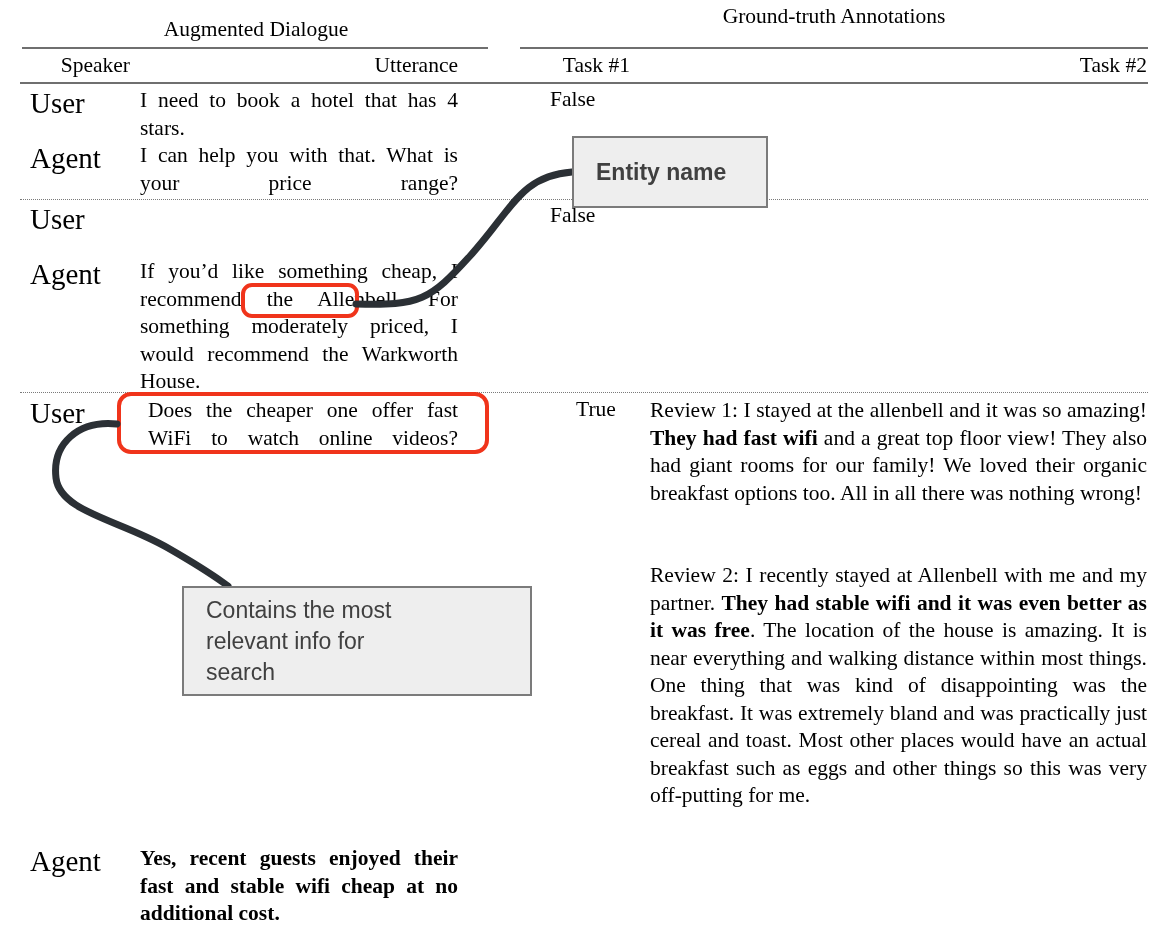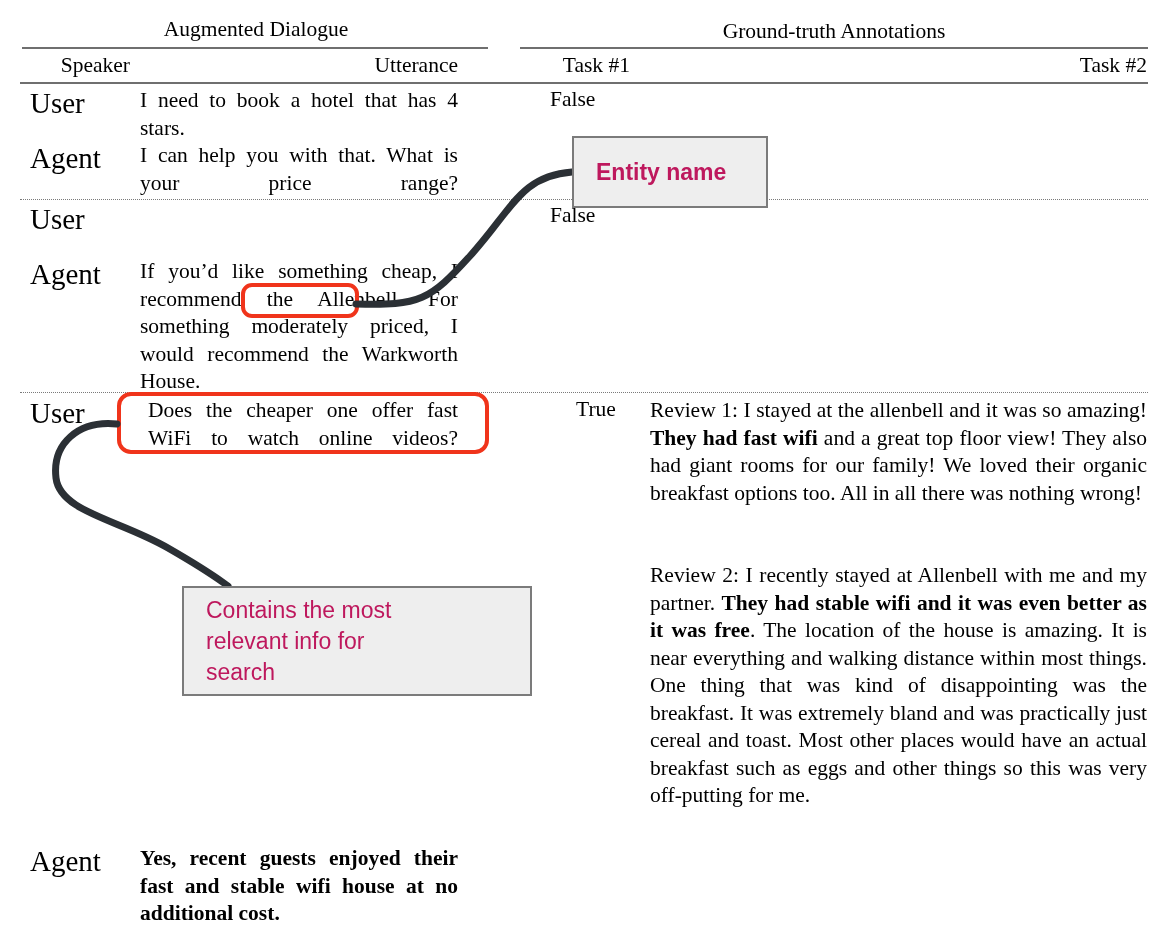--- a/index.html
+++ b/index.html
@@ -80,21 +80,21 @@
     pointer-events:none;
   }
 
   
   .callout{
     position:absolute;
     background:#eeeeee;
     border:2.5px solid #7b7b7b;
     box-sizing:border-box;
     font-family:"Liberation Sans","DejaVu Sans",sans-serif;
-    color:#be185d;
+    color:#404040;
     display:flex;
     align-items:center;
   }
   .callout .txt{
     padding:0 0 0 22px;
     font-size:23px;
     line-height:31px;
     white-space:pre-line;
   }
   .callout.bold .txt{font-weight:bold;}
@@ -106,21 +106,21 @@
     pointer-events:none;
   }
 </style>
 </head>
 <body>
 
 <div class="page">
 
   <div class="grp-title" style="left:22px;top:17px;width:468px;">Augmented Dialogue</div>
 
-  <div class="grp-title" style="left:520px;top:19px;width:628px;">Ground-truth Annotations</div>
+  <div class="grp-title" style="left:520px;top:4px;width:628px;">Ground-truth Annotations</div>
 
   <div class="rule-thin" style="left:22px;top:47px;width:466px;"></div>
   <div class="rule-thin" style="left:520px;top:47px;width:628px;"></div>
 
   <div class="col-head" style="left:22px;top:53px;width:108px;">Speaker</div>
   <div class="col-head" style="left:140px;top:53px;width:318px;">Utterance</div>
   <div class="col-head" style="left:520px;top:53px;width:110px;">Task #1</div>
   <div class="col-head" style="left:650px;top:53px;width:497px;">Task #2</div>
 
   <div class="rule" style="left:20px;top:82px;width:1128px;"></div>
@@ -147,21 +147,21 @@
   <div class="speaker" style="left:30px;top:397px;">User</div>
   <div class="utt last-justify" style="left:148px;top:397px;width:310px;">Does the cheaper one offer fast WiFi to watch online videos?</div>
 
   <div class="task1" style="left:576px;top:397px;">True</div>
 
   <div class="review" style="left:650px;top:397px;"><span>Review 1: I stayed at the allenbell and it was so amazing! </span><b>They had fast wifi</b><span> and a great top floor view! They also had giant rooms for our family! We loved their organic breakfast options too. All in all there was nothing wrong!</span></div>
 
   <div class="review" style="left:650px;top:562px;"><span>Review 2: I recently stayed at Allenbell with me and my partner. </span><b>They had stable wifi and it was even better as it was free</b><span>. The location of the house is amazing. It is near everything and walking distance within most things. One thing that was kind of disappointing was the breakfast. It was extremely bland and was practically just cereal and toast. Most other places would have an actual breakfast such as eggs and other things so this was very off-putting for me.</span></div>
 
   <div class="speaker" style="left:30px;top:845px;">Agent</div>
-  <div class="utt" style="left:140px;top:845px;font-weight:bold;">Yes, recent guests enjoyed their fast and stable wifi house at no additional cost.</div>
+  <div class="utt" style="left:140px;top:845px;font-weight:bold;">Yes, recent guests enjoyed their fast and stable wifi cheap at no additional cost.</div>
 
   <div class="hl" style="left:241px;top:283px;width:118px;height:35px;"></div>
   <div class="hl" style="left:117px;top:392px;width:372px;height:62px;border-radius:14px;"></div>
 
   <svg class="connectors" viewBox="0 0 1170 944">
     <path d="M 356 304 C 420 306, 430 300, 470 256 C 512 210, 520 176, 572 172" fill="none" stroke="#2b3035" stroke-width="7" stroke-linecap="round"></path>
     <path d="M 117 424 C 78 420, 52 444, 56 478 C 60 512, 120 520, 168 548 C 208 571, 214 576, 228 586" fill="none" stroke="#2b3035" stroke-width="7" stroke-linecap="round"></path>
   </svg>
 
   <div class="callout bold" style="left:572px;top:136px;width:196px;height:72px;">

